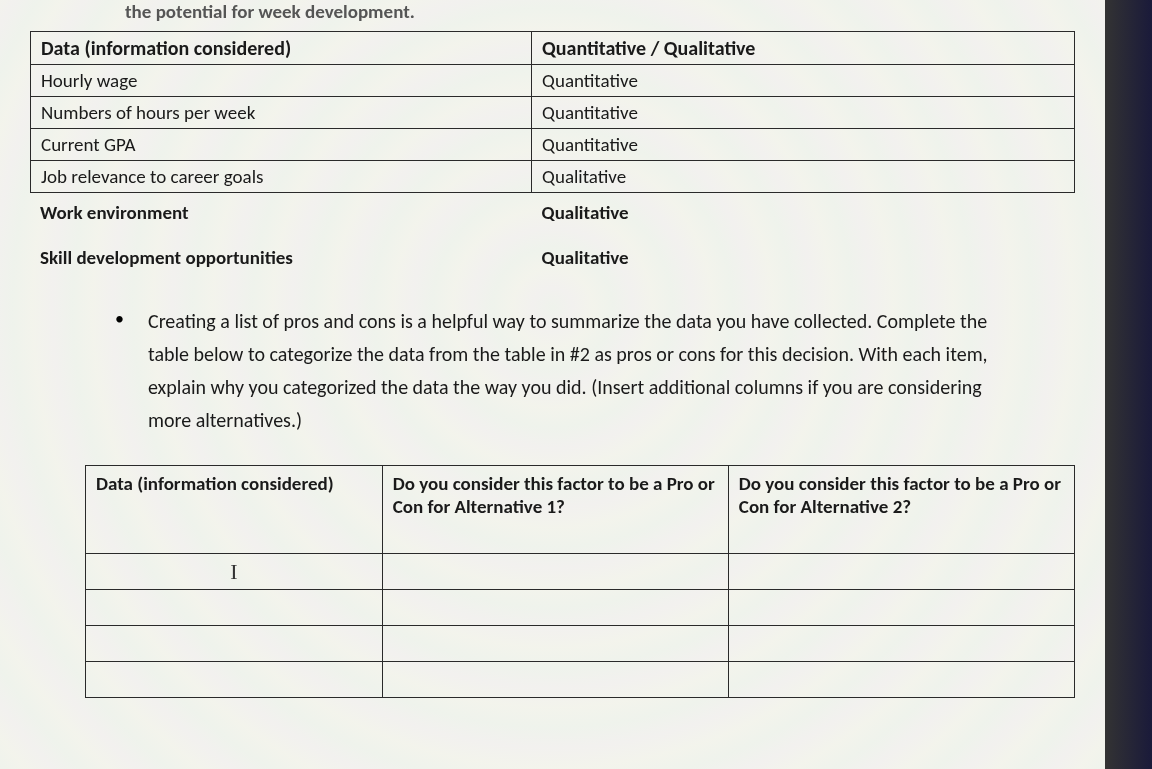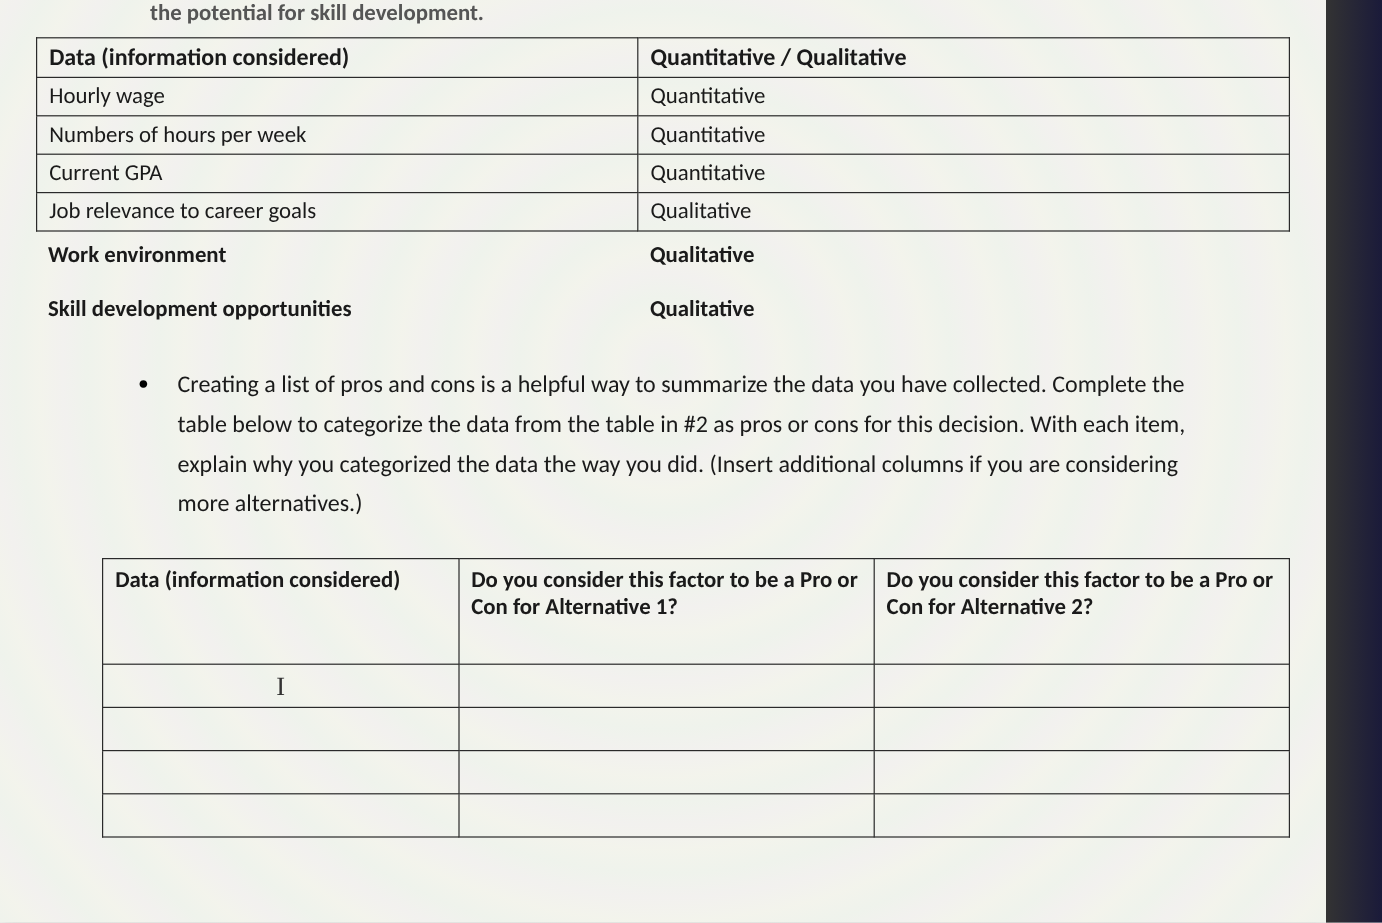--- a/index.html
+++ b/index.html
@@ -137,21 +137,21 @@
       );
       mix-blend-mode: multiply;
     }
   </style>
 </head>
 <body>
 
 <div class="page">
   <div class="moire"></div>
 
-  <div class="partial-header">the potential for skill development.</div>
+  <div class="partial-header">the potential for week development.</div>
 
   <table class="top-table">
     <tbody>
         <tr class="header-row">
       <td>Data (information  considered)</td>
       <td>Quantitative  / Qualitative</td>
     </tr>
     <tr>
       <td>Hourly  wage</td>
       <td>Quantitative</td>

